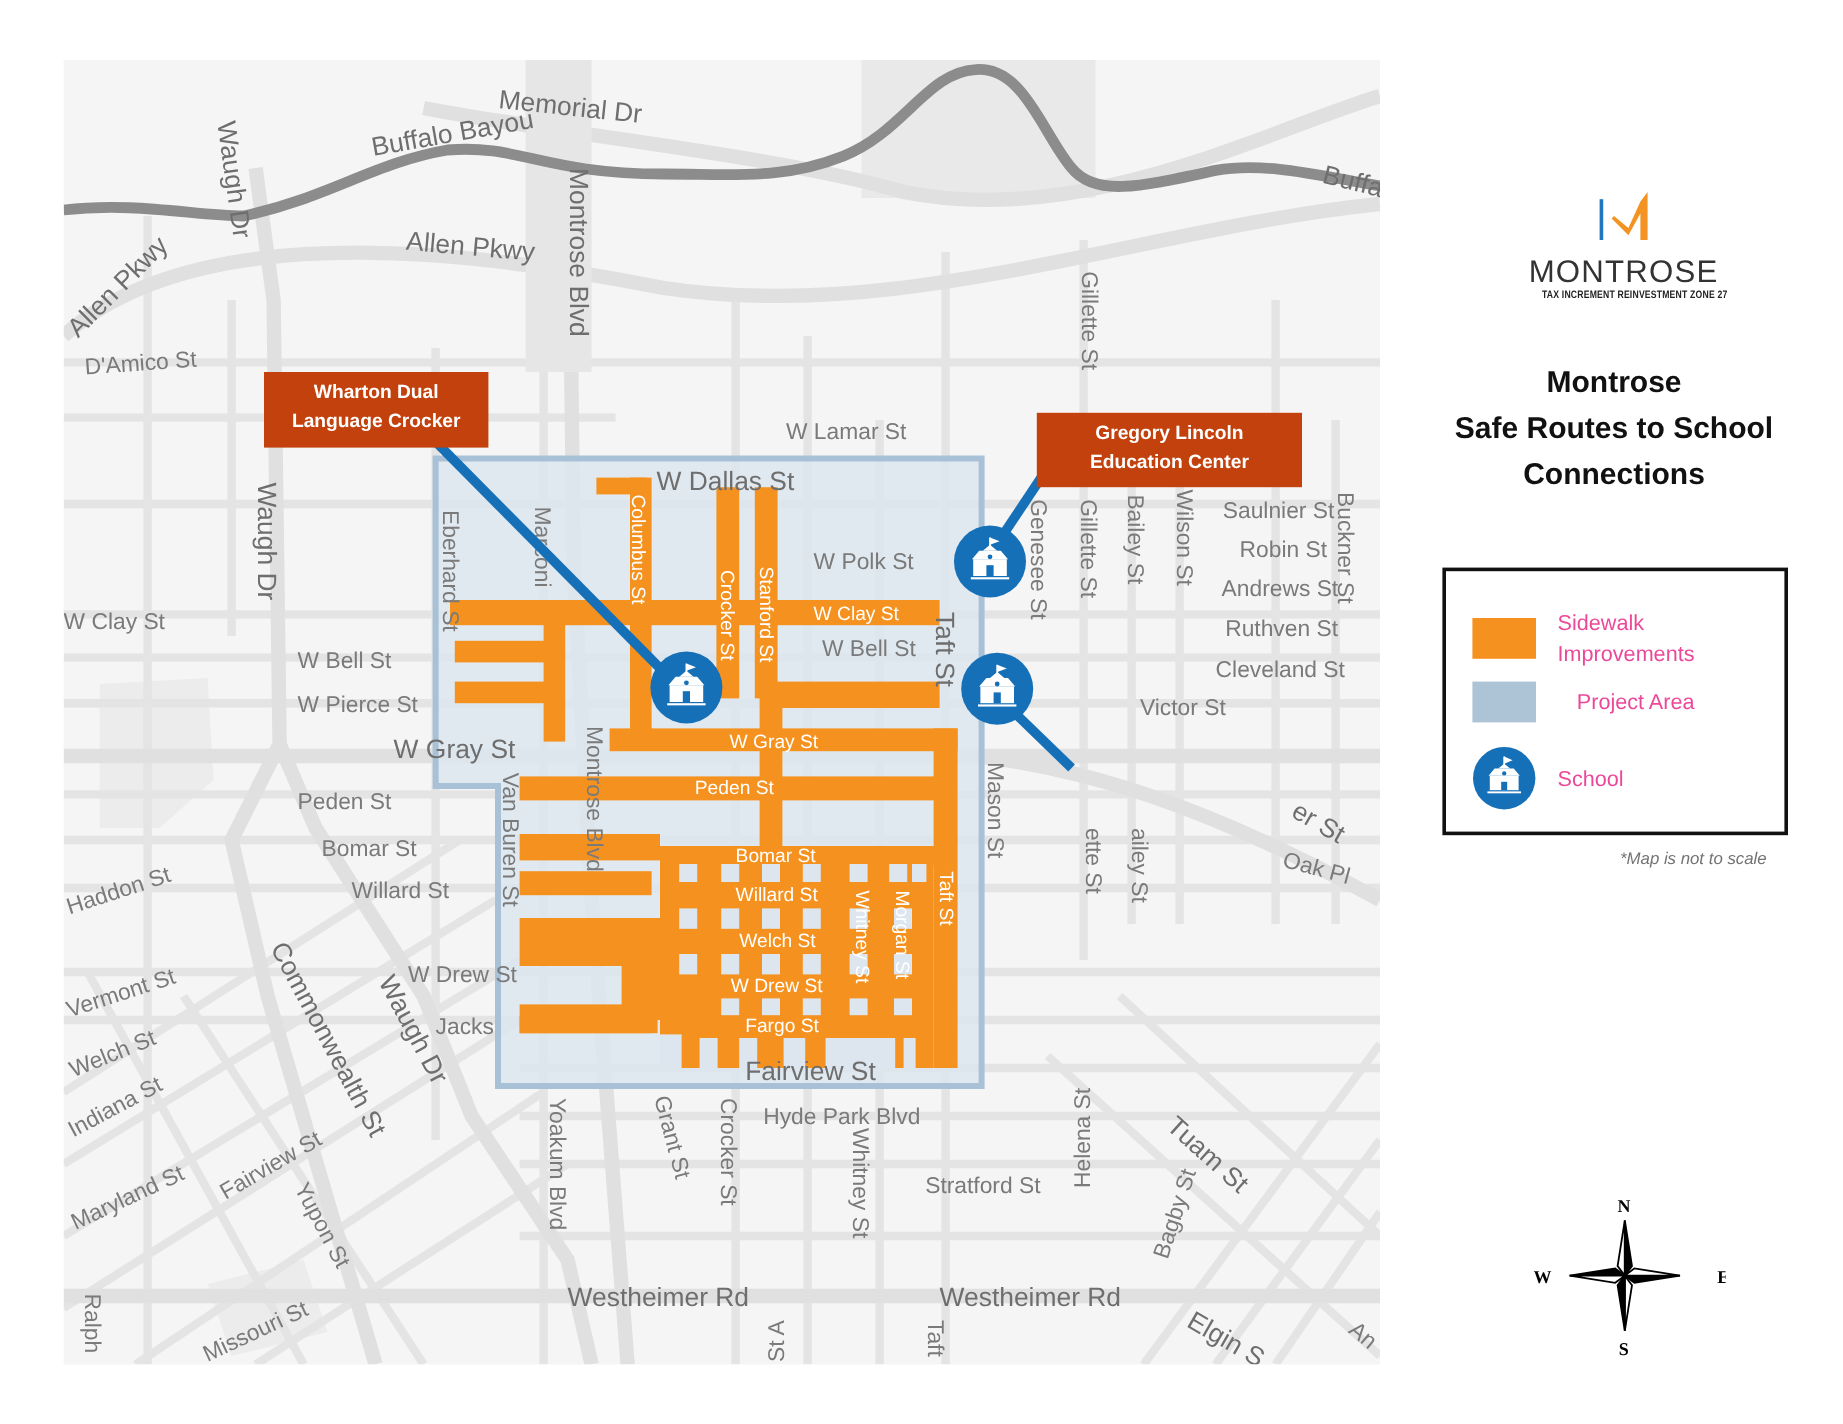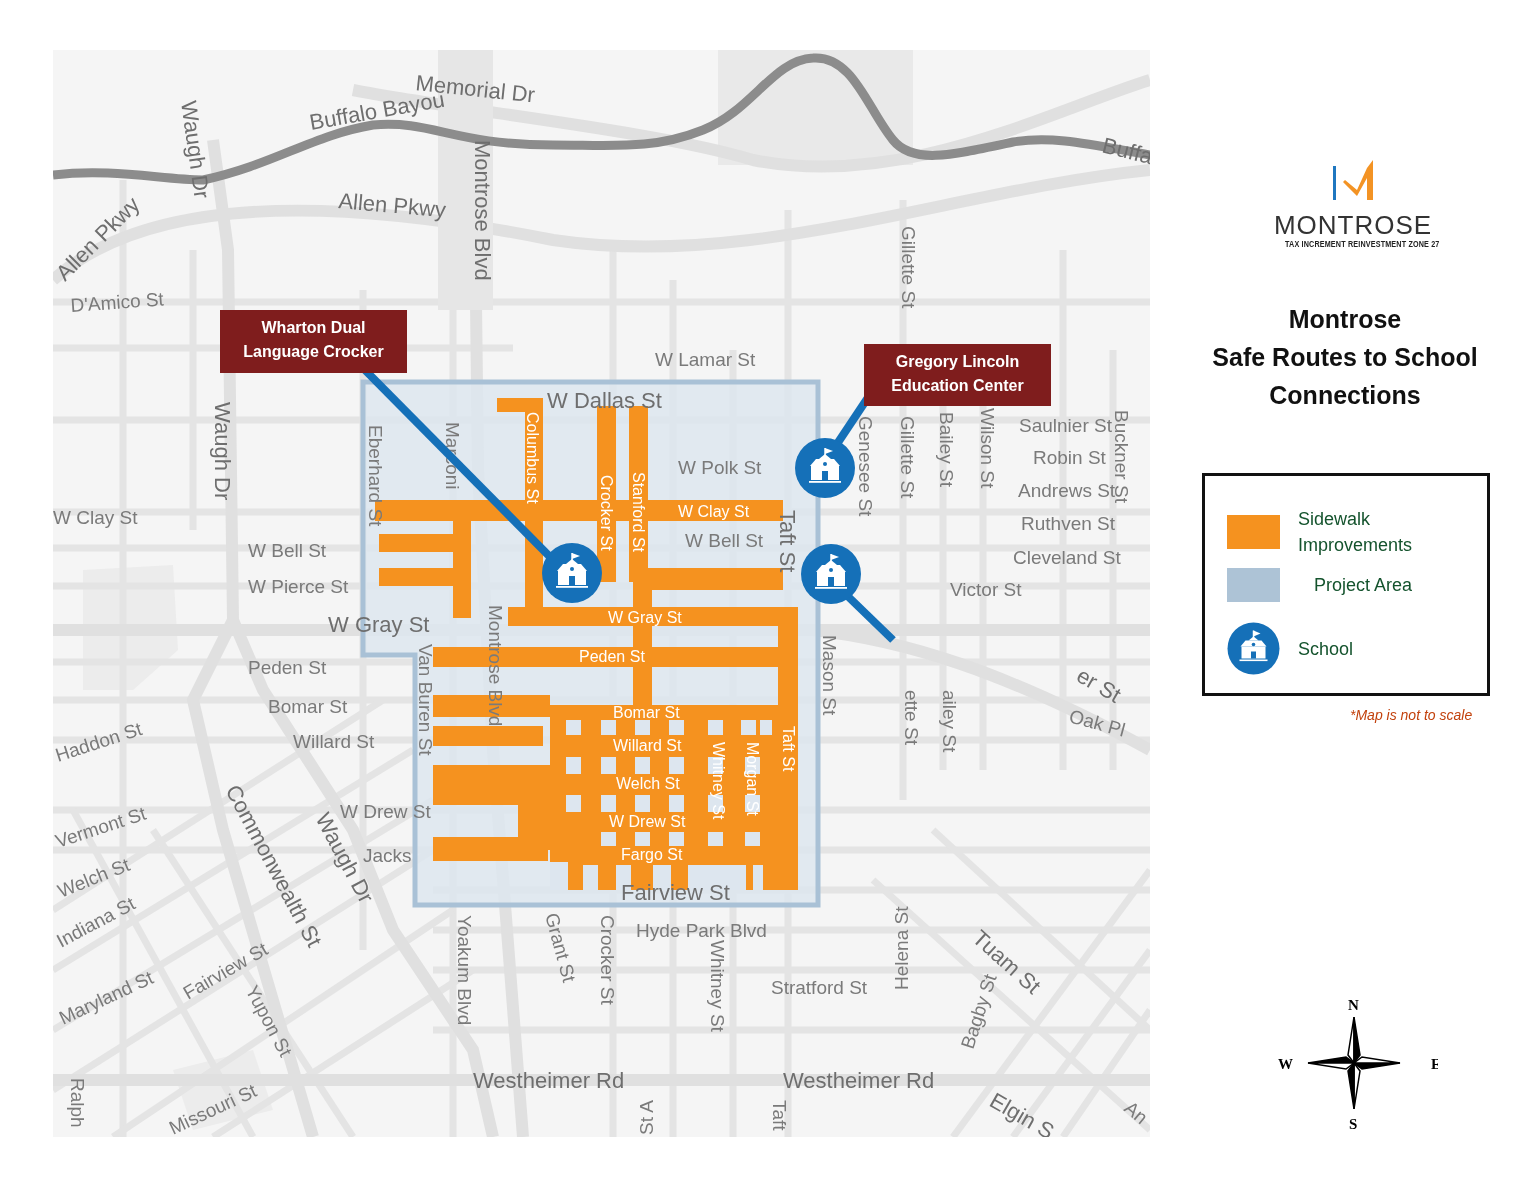--- a/index.html
+++ b/index.html
@@ -2,31 +2,31 @@
 <html><head>
 <meta charset="utf-8">
 <style>
   html,body{margin:0;padding:0;background:#ffffff;}
   body{width:1536px;height:1187px;position:relative;overflow:hidden;font-family:"Liberation Sans",sans-serif;}
   #map{position:absolute;left:53px;top:50px;width:1097px;height:1087px;overflow:hidden;background:#f5f5f5;}
   #map svg{position:absolute;left:0;top:0;}
   .road-label{font-family:"Liberation Sans",sans-serif;fill:#7a7a7a;font-size:19px;}
   .road-label-lg{font-family:"Liberation Sans",sans-serif;fill:#6e6e6e;font-size:22px;}
   .sw-label{font-family:"Liberation Sans",sans-serif;fill:#ffffff;font-size:16px;}
-  .callout{position:absolute;background:#7f1d1d;color:#fff;font-weight:bold;font-size:16px;text-align:center;line-height:24px;padding:6px 10px;box-sizing:border-box;}
+  .callout{position:absolute;background:#c2410c;color:#fff;font-weight:bold;font-size:16px;text-align:center;line-height:24px;padding:6px 10px;box-sizing:border-box;}
   #side{position:absolute;left:1150px;top:0;width:386px;height:841px;}
   .logo{position:absolute;left:118px;top:160px;width:170px;text-align:center;}
   .logo-word{font-size:26px;letter-spacing:1px;color:#333;font-weight:normal;margin-top:4px;}
   .logo-sub{font-size:9px;font-weight:bold;color:#222;letter-spacing:0.2px;transform:scaleX(0.8);white-space:nowrap;margin-top:-2px;}
   .title{position:absolute;left:40px;width:310px;top:300px;text-align:center;font-weight:bold;font-size:25px;line-height:38px;color:#111;}
   .legend{position:absolute;left:52px;top:473px;width:288px;height:223px;border:3px solid #111;box-sizing:border-box;}
   .leg-row{position:absolute;left:22px;display:flex;align-items:center;}
   .swatch{width:53px;height:34px;}
-  .leg-label{margin-left:18px;font-size:18px;color:#14532d;line-height:26px;}
-  .note{position:absolute;left:200px;top:707px;font-size:14px;font-style:italic;color:#c2410c;}
+  .leg-label{margin-left:18px;font-size:18px;color:#ec4899;line-height:26px;}
+  .note{position:absolute;left:200px;top:707px;font-size:14px;font-style:italic;color:#737373;}
   .compass{position:absolute;left:128px;top:995px;}
 </style>
 </head>
 <body>
 
 <div id="map">
   <svg width="1097" height="1087" viewBox="0 0 1097 1087">
 
     <rect x="0" y="0" width="1097" height="1087" fill="#f5f5f5"></rect>
 
@@ -291,21 +291,21 @@
         <circle cx="0" cy="-4" r="2" fill="#1570b8"></circle>
         <rect x="-16" y="13" width="32" height="1.8"></rect>
       </g>
     </g>
   </svg>
 
   <div class="callout" style="left:167px;top:260px;width:187px;height:63px;">
     <div>Wharton Dual</div>
     <div>Language Crocker</div>
   </div>
-  <div class="callout" style="left:811px;top:294px;width:187px;height:62px;">
+  <div class="callout" style="left:811px;top:294px;width:221px;height:62px;">
     <div>Gregory Lincoln</div>
     <div>Education Center</div>
   </div>
 </div>
 
 <div id="side">
   <div class="logo">
     <svg width="60" height="42" viewBox="0 0 60 42">
       <rect x="10" y="6" width="3" height="34" fill="#1f77c0"></rect>
       <path d="M22 20 L34 30 L44 8 L50 0 L50 40 L44 40 L44 18 L34 36 L20 22 Z" fill="#f39324"></path>

